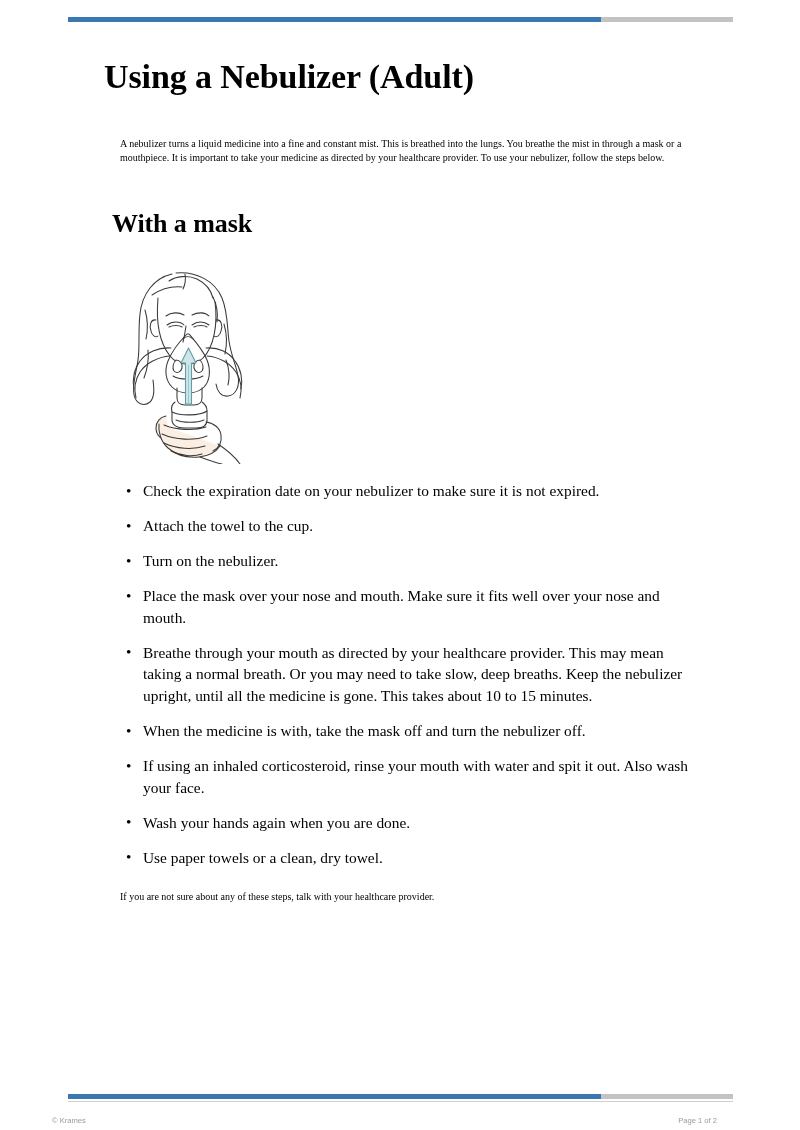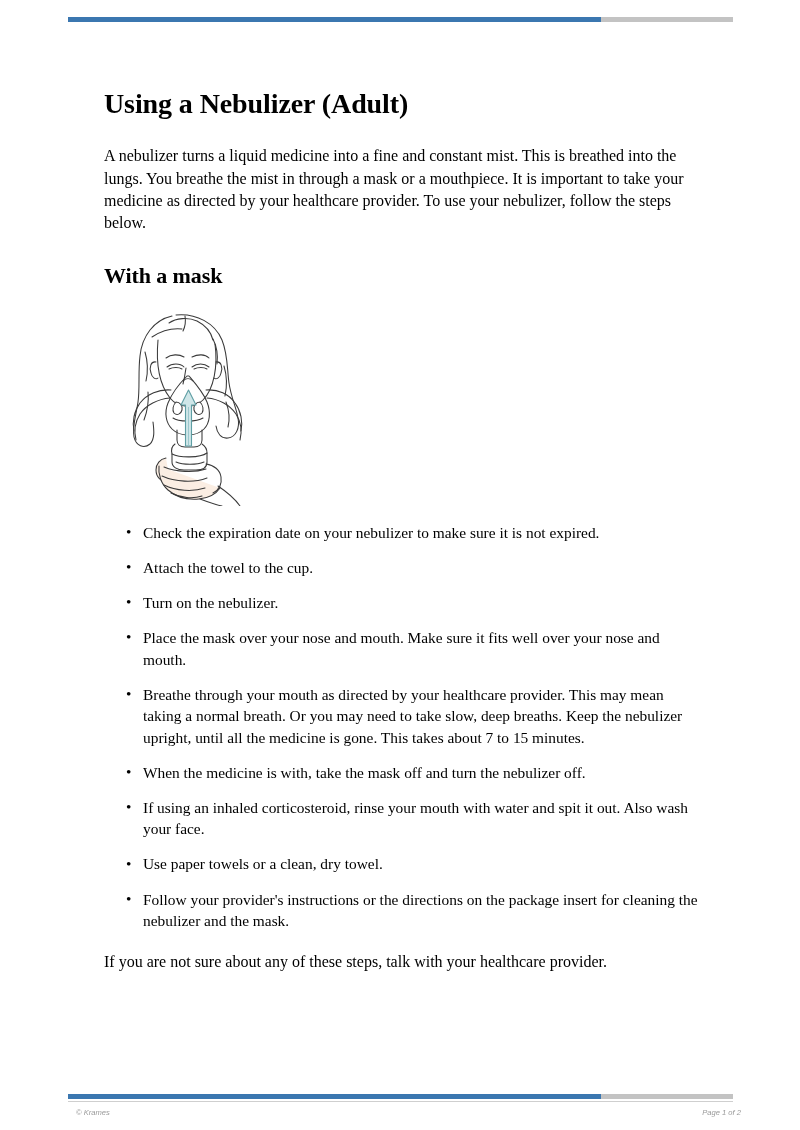--- a/index.html
+++ b/index.html
@@ -39,40 +39,40 @@
 
   
   .content {
     position: absolute;
     left: 104px;
     top: 0;
     width: 600px;
   }
 
   h1.page-title {
-    font-size: 28px;
+    font-size: 34px;
     font-weight: bold;
     line-height: 1.15;
     margin: 0;
-    padding-top: 88px;
+    padding-top: 57px;
     letter-spacing: -0.1px;
   }
 
   p.intro, p.closing {
-    font-size: 16px;
+    font-size: 10px;
     line-height: 1.40;
-    margin: 0;
+    margin: 16px;
     text-align: left;
   }
   p.intro { padding-top: 25px; width: 592px; }
 
   h2.section-heading {
-    font-size: 22px;
+    font-size: 26px;
     font-weight: bold;
-    margin: 0;
+    margin: 8px;
     padding-top: 28px;
     letter-spacing: -0.1px;
   }
 
   
   .figure {
     margin: 0;
     padding-top: 17px;
     padding-left: 10px;
   }
@@ -109,30 +109,29 @@
     position: absolute;
     top: 1101px;
     left: 68px;
     width: 665px;
     height: 1px;
     background: #cfcfcf;
   }
   .footer-text {
     position: absolute;
     top: 1101px;
-    left: 76px;
+    left: 52px;
     width: 665px;
     display: flex;
     justify-content: space-between;
     align-items: flex-start;
     font-family: "Liberation Sans", "DejaVu Sans", sans-serif;
     font-size: 7.6px;
-    font-style: italic;
     color: #9a9a9a;
-    padding-top: 7px;
+    padding-top: 15px;
   }
 </style>
 </head>
 <body>
 
 <div class="rule-bar" id="top-rule">
   <div class="seg-blue"></div>
   <div class="seg-gray"></div>
 </div>
 
@@ -222,33 +221,33 @@
     <li>
         <span class="txt">Attach the towel to the cup.</span>
       </li>
     <li>
         <span class="txt">Turn on the nebulizer.</span>
       </li>
     <li>
         <span class="txt">Place the mask over your nose and mouth. Make sure it fits well over your nose and mouth.</span>
       </li>
     <li>
-        <span class="txt">Breathe through your mouth as directed by your healthcare provider. This may mean taking a normal breath. Or you may need to take slow, deep breaths. Keep the nebulizer upright, until all the medicine is gone. This takes about 7 to 15 minutes.</span>
+        <span class="txt">Breathe through your mouth as directed by your healthcare provider. This may mean taking a normal breath. Or you may need to take slow, deep breaths. Keep the nebulizer upright, until all the medicine is gone. This takes about 10 to 15 minutes.</span>
       </li>
     <li>
         <span class="txt">When the medicine is with, take the mask off and turn the nebulizer off.</span>
       </li>
     <li>
         <span class="txt">If using an inhaled corticosteroid, rinse your mouth with water and spit it out. Also wash your face.</span>
       </li>
     <li>
+        <span class="txt">Wash your hands again when you are done.</span>
+      </li>
+    <li>
         <span class="txt">Use paper towels or a clean, dry towel.</span>
-      </li>
-    <li>
-        <span class="txt">Follow your provider's instructions or the directions on the package insert for cleaning the nebulizer and the mask.</span>
       </li>
   </ul>
 
   <p class="closing">If you are not sure about any of these steps, talk with your healthcare provider.</p>
 
 </div>
 
 <div class="rule-bar" id="bottom-rule">
   <div class="seg-blue"></div>
   <div class="seg-gray"></div>

